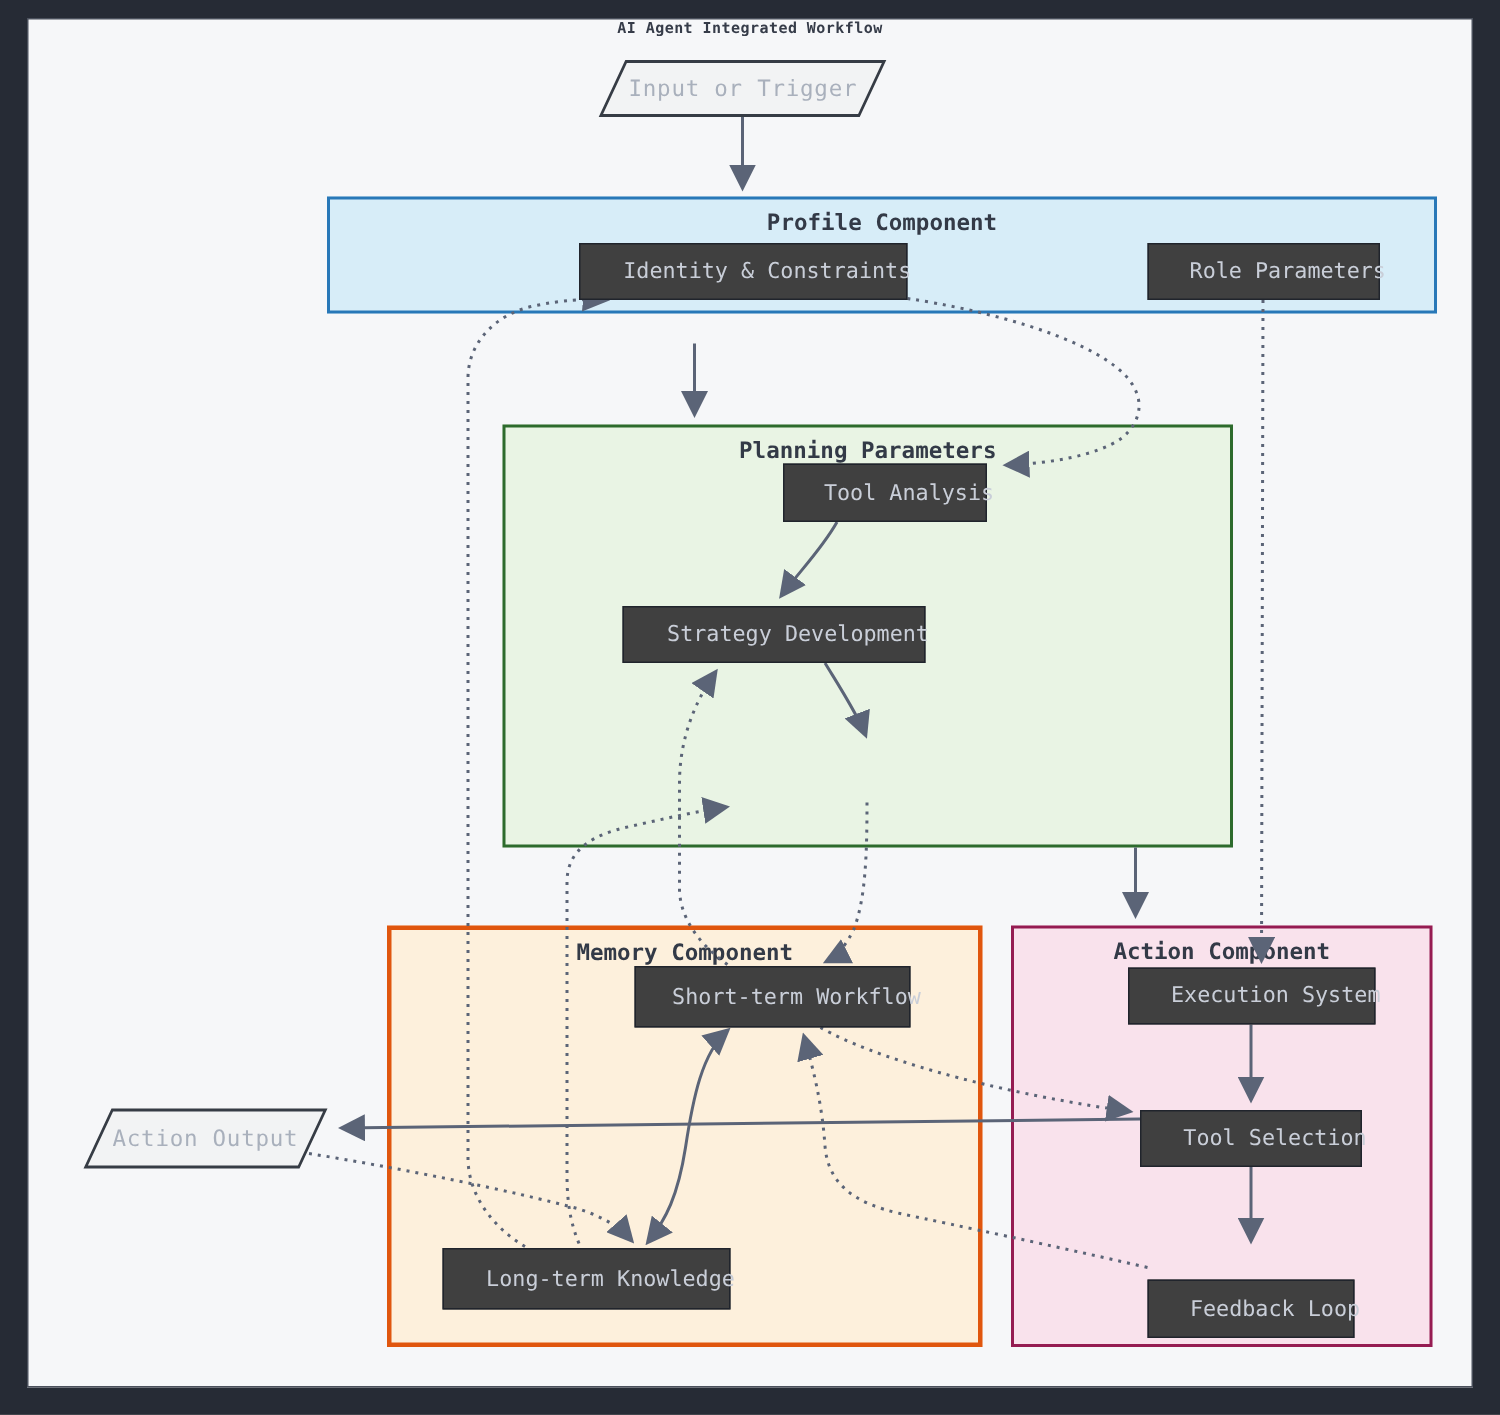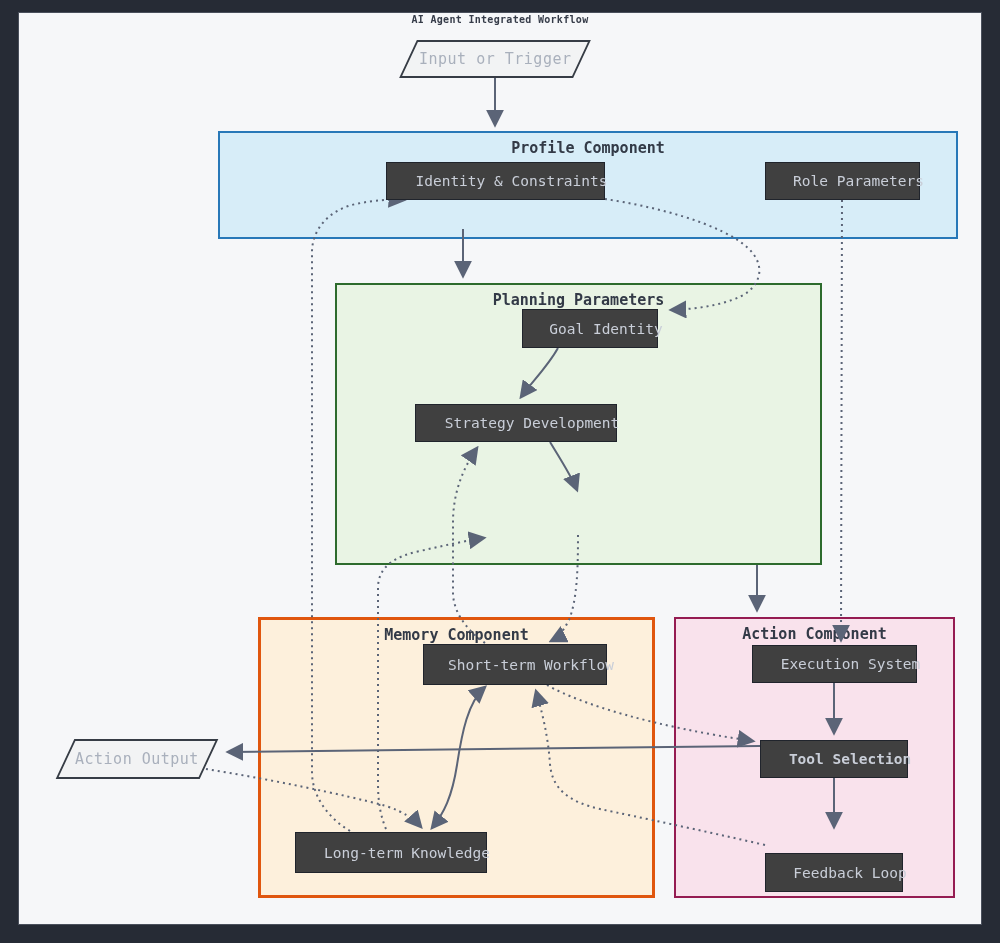--- a/index.html
+++ b/index.html
@@ -14,41 +14,41 @@
   }
   .diagram-title{
     position:absolute;left:0;top:14px;width:1000px;text-align:center;
     font-size:10px;font-weight:700;color:#363c49;letter-spacing:.3px;
   }
   .group{position:absolute;box-sizing:border-box;}
   .group-label{
     position:absolute;top:6px;left:0;width:100%;text-align:center;
     font-size:15px;font-weight:600;color:#333a47;
   }
-  .g-profile {left:218px;top:131px;width:740px;height:108px;background:#d7edf8;border:2px solid #2878b8;}
+  .g-profile {left:218px;top:131px;width:740px;height:78px;background:#d7edf8;border:2px solid #2878b8;}
   .g-planning{left:335px;top:283px;width:487px;height:282px;background:#e9f4e4;border:2px solid #2d6b2d;}
   .g-memory  {left:258px;top:617px;width:397px;height:281px;background:#fdf0dc;border:3px solid #e0560e;padding-left:20px;}
   .g-action  {left:674px;top:617px;width:281px;height:281px;background:#f9e2ec;border:2px solid #951c52;}
   .edges{position:absolute;left:0;top:0;z-index:2;}
   .node{
     position:absolute;z-index:3;box-sizing:border-box;
     background:#404040;border:1px solid #20242c;color:#c9ced8;
     font-size:14.5px;display:flex;align-items:center;justify-content:center;
     white-space:nowrap;
     padding-left:32px;
   }
   .n-identity {left:386px;top:162px;width:219px;height:38px;}
   .n-role     {left:765px;top:162px;width:155px;height:38px;}
   .n-goal     {left:522px;top:309px;width:136px;height:39px;}
   .n-strategy {left:415px;top:404px;width:202px;height:38px;}
   .n-planopt  {left:492px;top:497px;width:173px;height:38px;}
   .n-stc      {left:423px;top:644px;width:184px;height:41px;}
   .n-ltk      {left:295px;top:832px;width:192px;height:41px;}
   .n-exec     {left:752px;top:645px;width:165px;height:38px;}
-  .n-tool     {left:760px;top:740px;width:148px;height:38px;font-weight:bold;}
+  .n-tool     {left:760px;top:740px;width:148px;height:38px;}
   .n-feedback {left:765px;top:833px;width:138px;height:39px;margin-top:20px;}
   .para{
     position:absolute;z-index:3;box-sizing:border-box;
     background:#f2f3f4;border:2px solid #363c45;
     transform:skewX(-25deg);
     display:flex;align-items:center;justify-content:center;
   }
   .para > span{
     transform:skewX(25deg);color:#a9b0bc;font-size:15px;letter-spacing:.5px;white-space:nowrap;
   }
@@ -108,20 +108,20 @@
 
   <div class="para p-input">
     <span>Input or Trigger</span>
   </div>
   <div class="para p-output">
     <span>Action Output</span>
   </div>
 
   <div class="node n-identity">Identity &amp; Constraints</div>
   <div class="node n-role">Role Parameters</div>
-  <div class="node n-goal">Goal Identity</div>
+  <div class="node n-goal">Tool Analysis</div>
   <div class="node n-strategy">Strategy Development</div>
   <div class="node n-stc">Short-term Workflow</div>
   <div class="node n-ltk">Long-term Knowledge</div>
   <div class="node n-exec">Execution System</div>
   <div class="node n-tool">Tool Selection</div>
   <div class="node n-feedback">Feedback Loop</div>
 </div>
 
 </body></html>

